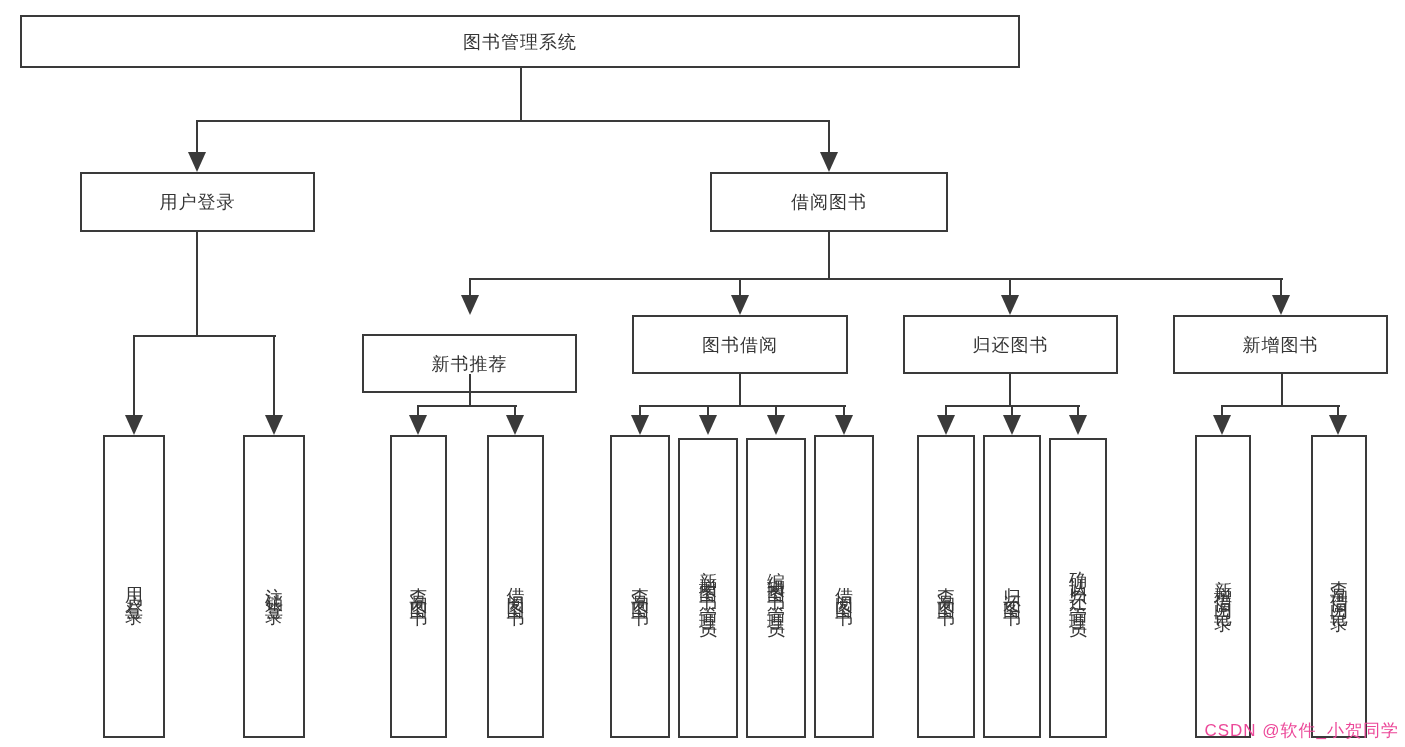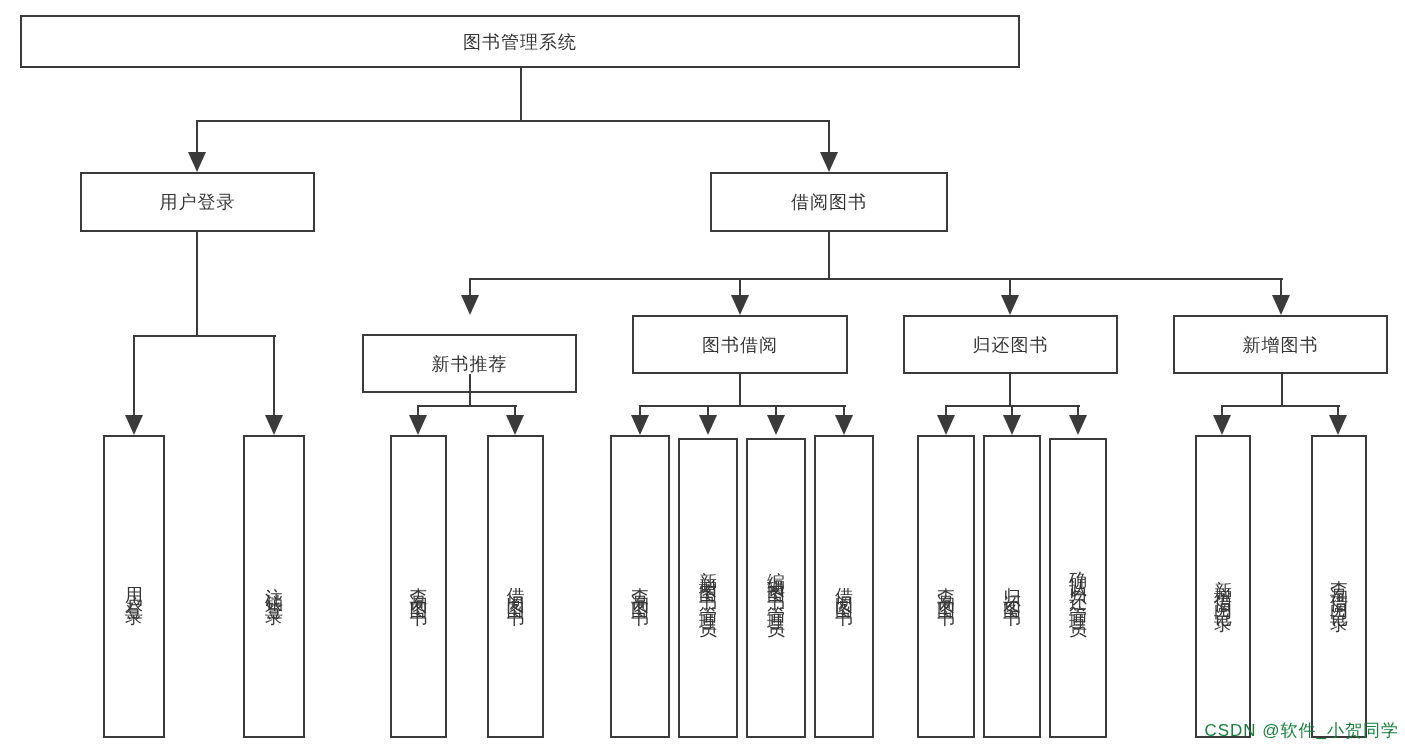--- a/index.html
+++ b/index.html
@@ -21,21 +21,21 @@
   .vline,.hline{position:absolute;background:#3a3a3a;}
   .vline{width:2px;}
   .hline{height:2px;}
   .arrow{
     position:absolute;width:0;height:0;
     border-left:9px solid transparent;border-right:9px solid transparent;
     border-top:20px solid #3a3a3a;
   }
   .watermark{
     position:absolute;right:6px;bottom:5px;
-    color:#15803d;font-size:17px;letter-spacing:1px;
+    color:#ec4899;font-size:17px;letter-spacing:1px;
   }
 </style>
 </head>
 <body>
 
 <div class="box" style="left:20px;top:15px;width:1000px;height:53px;">
   <span>图书管理系统</span>
 </div>
 
 <div class="vline" style="left:520px;top:68px;height:53px;"></div>

